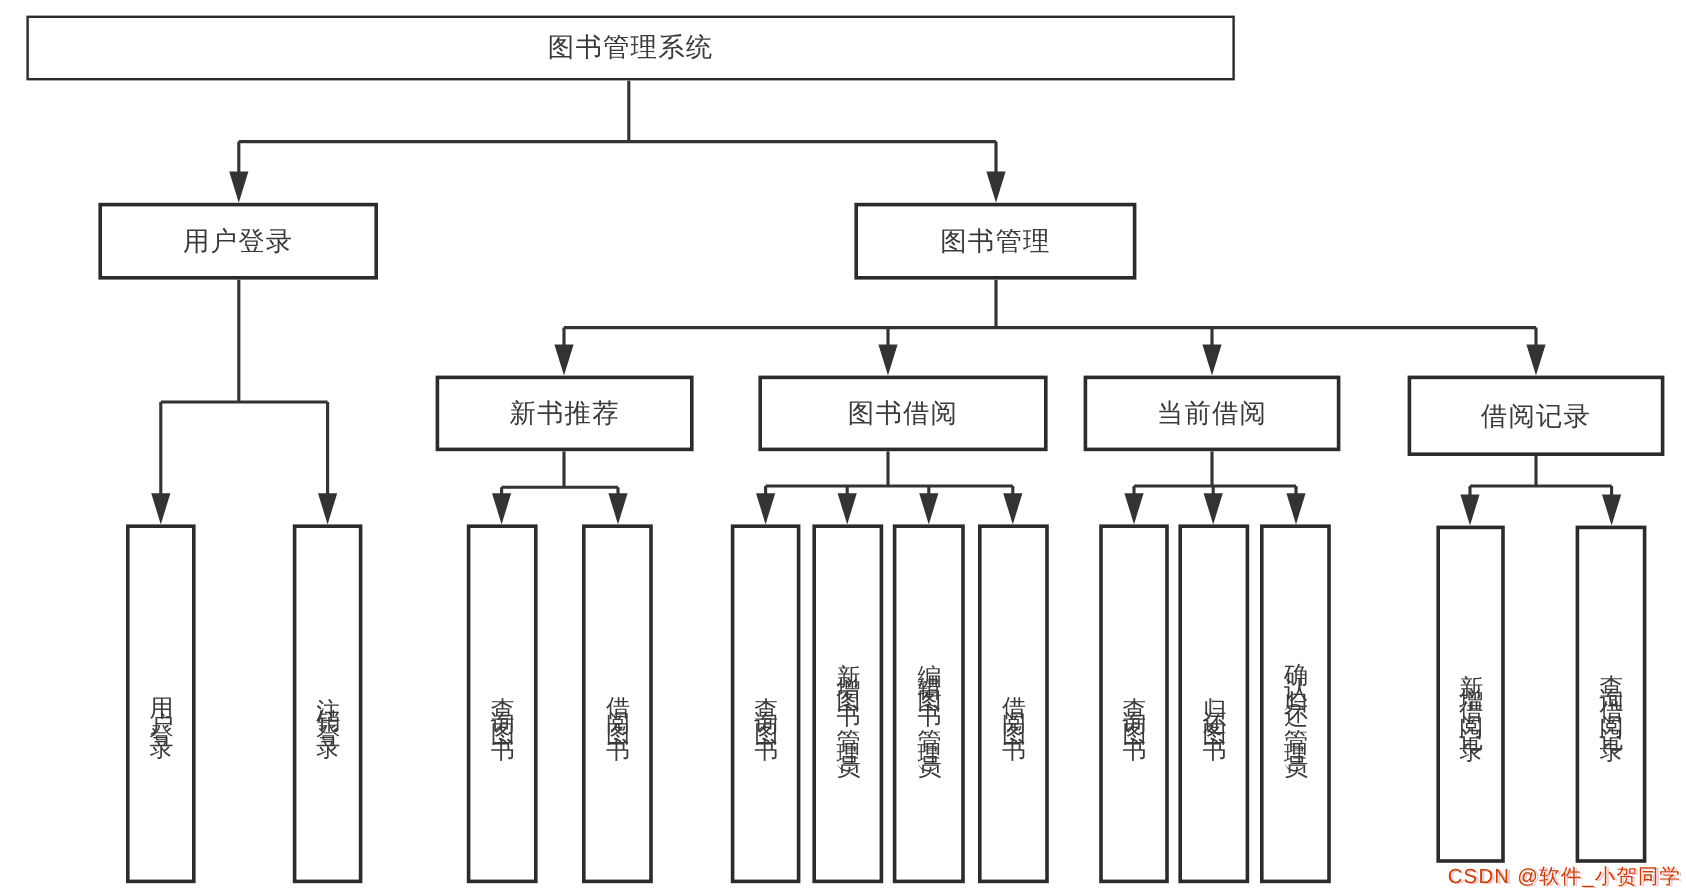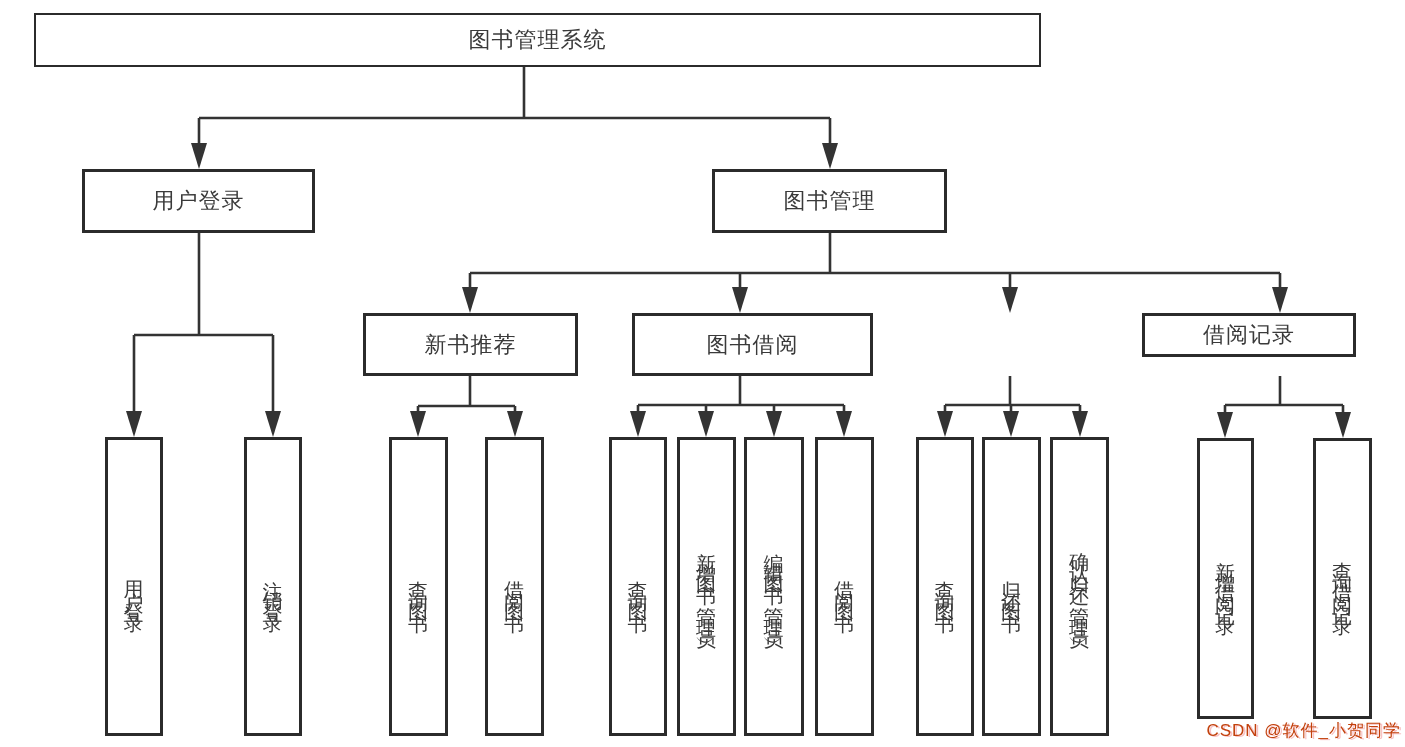--- a/index.html
+++ b/index.html
@@ -106,28 +106,29 @@
       <polygon class="head" points="774,437 766,411 782,411"></polygon>
       <polygon class="head" points="844,437 836,411 852,411"></polygon>
       <polygon class="head" points="945,437 937,411 953,411"></polygon>
       <polygon class="head" points="1011,437 1003,411 1019,411"></polygon>
       <polygon class="head" points="1080,437 1072,411 1088,411"></polygon>
       <polygon class="head" points="1225,438 1217,412 1233,412"></polygon>
       <polygon class="head" points="1343,438 1335,412 1351,412"></polygon>
     </g>
   </svg>
 
-  <div class="node root" style="left:22px; top:13px; width:1007px; height:54px;margin-left:12px;">图书管理系统</div>
+  <div class="node root" style="left:22px; top:13px; width:1007px; height:54px;">图书管理系统</div>
 
   <div class="node" style="left:82px; top:169px; width:233px; height:64px;">用户登录</div>
   <div class="node" style="left:363px; top:313px; width:215px; height:63px;">新书推荐</div>
 
   <div class="node" style="left:712px; top:169px; width:235px; height:64px;">图书管理</div>
   <div class="node" style="left:632px; top:313px; width:241px; height:63px;">图书借阅</div>
-  <div class="node" style="left:1142px; top:313px; width:214px; height:44px;">借阅记录</div>
+  <div class="node" style="left:903px; top:313px; width:214px; height:63px;">当前借阅</div>
+  <div class="node" style="left:1173px; top:313px; width:214px; height:67px;">借阅记录</div>
 
   <div class="node leaf" style="left:105px; top:437px; width:58px; height:299px;">用户登录</div>
   <div class="node leaf" style="left:244px; top:437px; width:58px; height:299px;">注销登录</div>
 
   <div class="node leaf" style="left:389px; top:437px; width:59px; height:299px;">查询图书</div>
   <div class="node leaf" style="left:485px; top:437px; width:59px; height:299px;">借阅图书</div>
 
   <div class="node leaf" style="left:609px; top:437px; width:58px; height:299px;">查询图书</div>
   <div class="node leaf" style="left:677px; top:437px; width:59px; height:299px;">新增图书（管理员）</div>
   <div class="node leaf" style="left:744px; top:437px; width:60px; height:299px;">编辑图书（管理员）</div>

